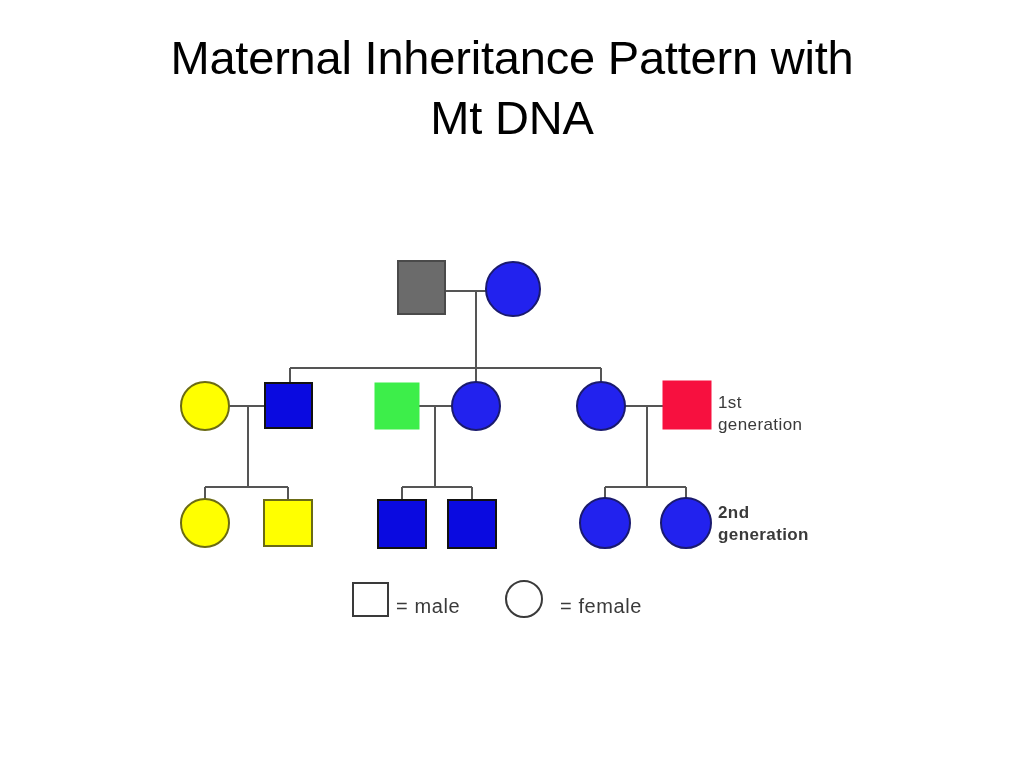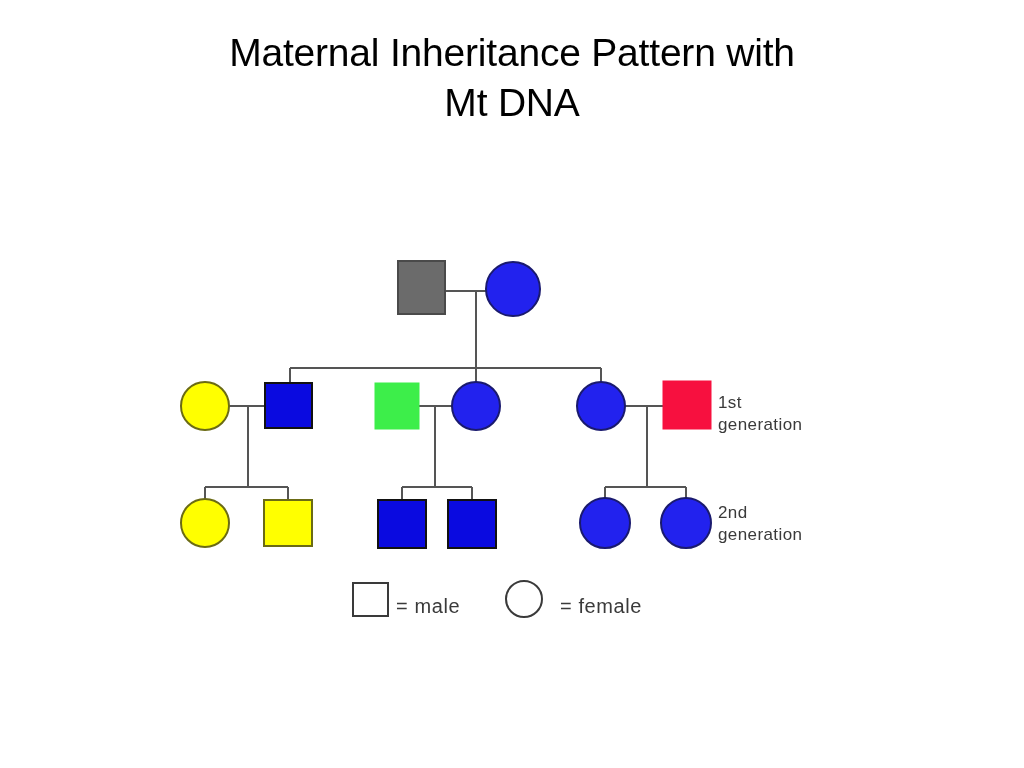--- a/index.html
+++ b/index.html
@@ -15,21 +15,21 @@
     overflow: hidden;
   }
 
   
   #slide-title {
     position: absolute;
     left: 62px;
     top: 28px;
     width: 900px;
     text-align: center;
-    font-size: 39px;
+    font-size: 47px;
     line-height: 1.28;
     color: #000000;
     font-weight: normal;
     letter-spacing: -0.2px;
   }
 
   
   #pedigree {
     position: absolute;
     left: 0;
@@ -45,21 +45,21 @@
   .gen-label {
     position: absolute;
     font-size: 17px;
     line-height: 1.32;
     color: #3a3a3a;
     text-align: left;
     letter-spacing: 0.4px;
     white-space: nowrap;
   }
   #gen-label-1 { left: 718px; top: 392px; width: 160px; }
-  #gen-label-2 { left: 718px; top: 502px; width: 160px; }
+  #gen-label-2 { left: 718px; top: 502px; width: 160px; font-weight: bold; }
 
   
   .legend-text {
     position: absolute;
     font-size: 20px;
     color: #3a3a3a;
     letter-spacing: 0.6px;
     white-space: nowrap;
   }
   #legend-male-text   { left: 396px; top: 595px; }

